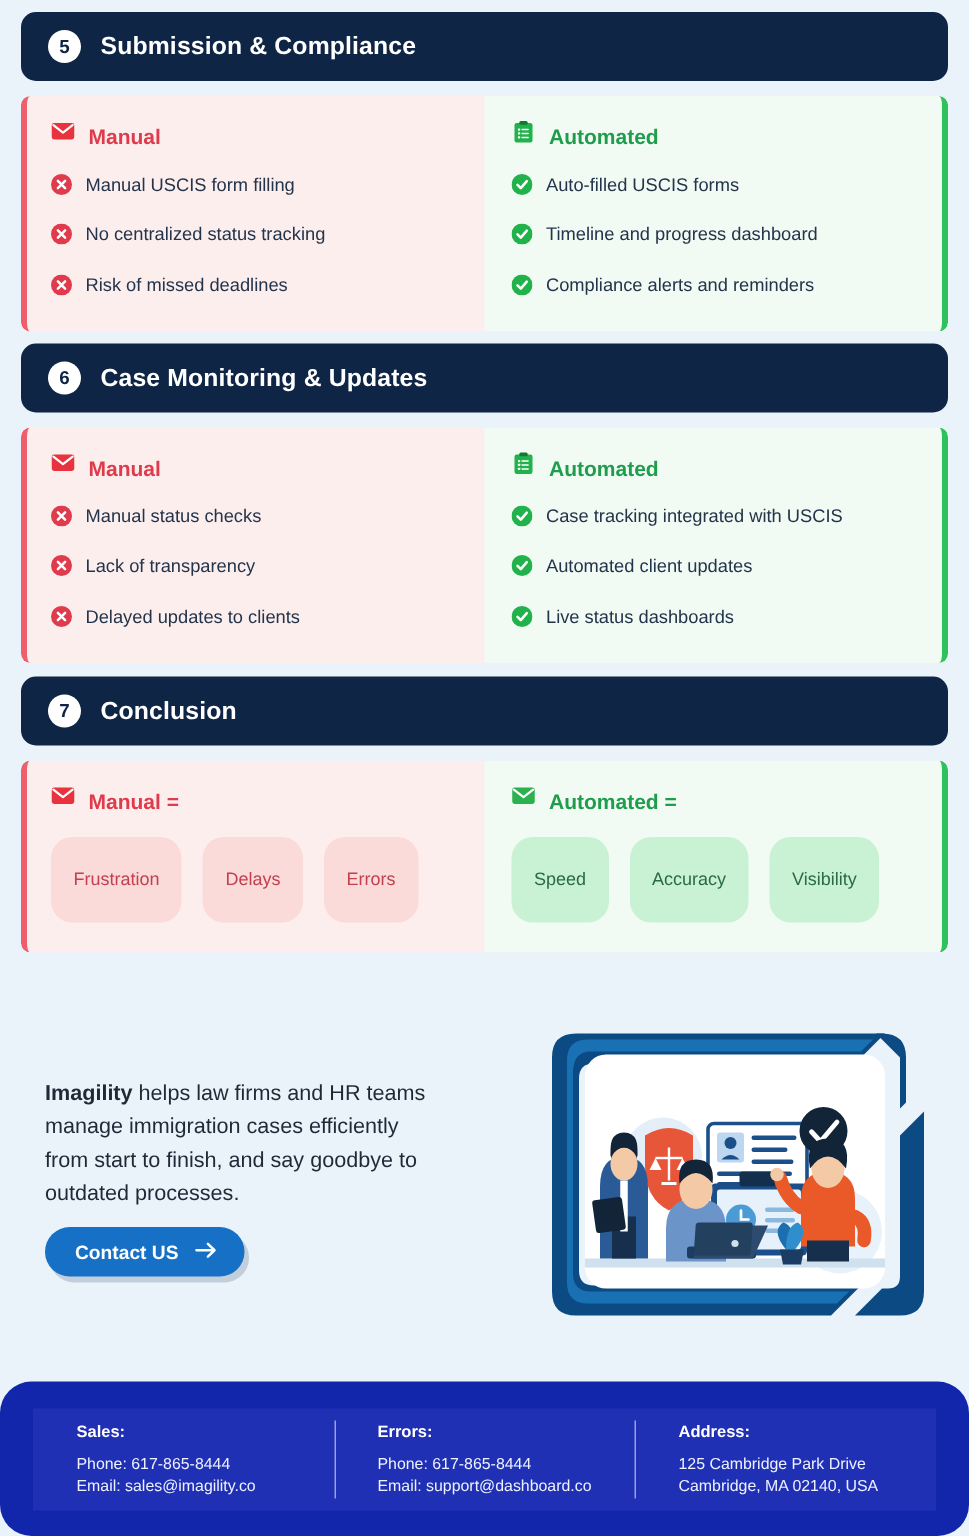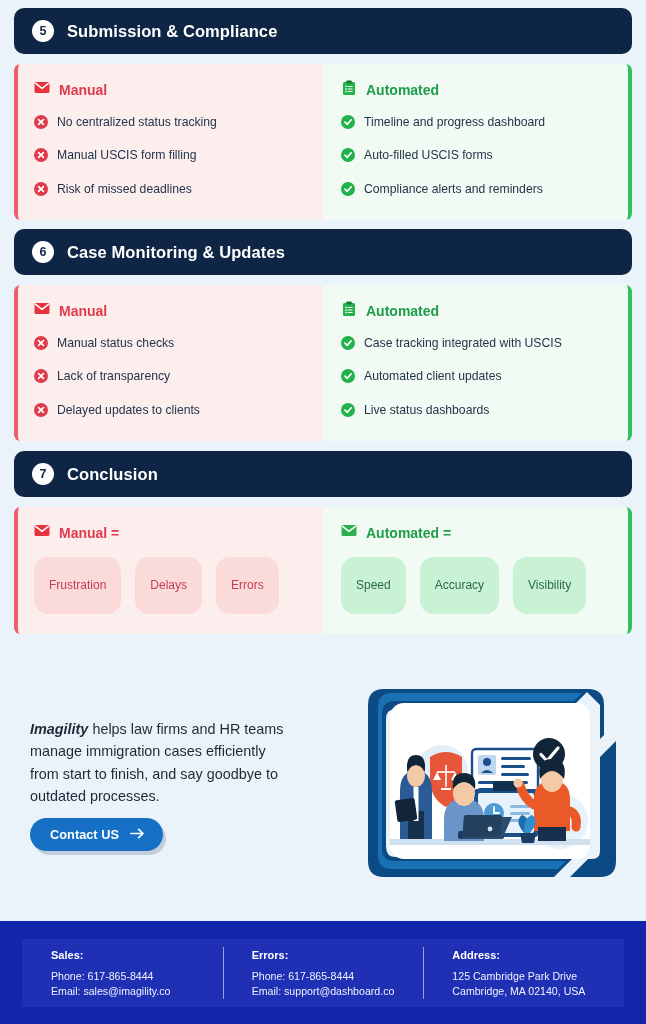--- a/index.html
+++ b/index.html
@@ -124,21 +124,21 @@
     background: #eaf2fa;
   }
   .cta-text {
     position: absolute;
     left: 30px; top: 63px;
     width: 268px;
     font-size: 14.4px;
     line-height: 1.55;
     color: #1f2a37;
   }
-  .cta-text b { font-weight: bold; font-style: italic; }
+  .cta-text b { font-weight: bold; }
   .cta-btn {
     position: absolute;
     left: 30px; top: 163px;
     background: #1671c6;
     color: #ffffff;
     border: none;
     border-radius: 18px;
     padding: 9px 18px 9px 20px;
     font-size: 12.8px;
     font-weight: bold;
@@ -150,20 +150,21 @@
   }
 
   .illus { position: absolute; left: 338px; top: 16px; width: 296px; height: 222px; }
 
   
   .footer {
     position: absolute;
     left: 0; top: 921px;
     width: 646px; height: 103px;
     background: #1226ac;
+    border-radius: 21px;
   }
   .footer-inner {
     position: absolute;
     left: 22px; top: 18px;
     width: 602px; height: 68px;
     background: #1f30b4;
     display: flex;
   }
   .fcol {
     flex: 1 1 33.33%;
@@ -210,28 +211,28 @@
                 </svg>
             </span>
             <span class="label">Manual</span>
           </div>
           <div class="bullets">
             <div class="bullet">
               <span class="ic"><svg class="ic-x" viewBox="0 0 14 14">
                     <circle cx="7" cy="7" r="7" fill="#e03b4c"></circle>
                     <path d="M4.6 4.6 L9.4 9.4 M9.4 4.6 L4.6 9.4" stroke="#fff" stroke-width="1.7" stroke-linecap="round"></path>
                   </svg></span>
-              <span class="txt">No centralized status tracking</span>
+              <span class="txt">Manual USCIS form filling</span>
             </div>
             <div class="bullet">
               <span class="ic"><svg class="ic-x" viewBox="0 0 14 14">
                     <circle cx="7" cy="7" r="7" fill="#e03b4c"></circle>
                     <path d="M4.6 4.6 L9.4 9.4 M9.4 4.6 L4.6 9.4" stroke="#fff" stroke-width="1.7" stroke-linecap="round"></path>
                   </svg></span>
-              <span class="txt">Manual USCIS form filling</span>
+              <span class="txt">No centralized status tracking</span>
             </div>
             <div class="bullet">
               <span class="ic"><svg class="ic-x" viewBox="0 0 14 14">
                     <circle cx="7" cy="7" r="7" fill="#e03b4c"></circle>
                     <path d="M4.6 4.6 L9.4 9.4 M9.4 4.6 L4.6 9.4" stroke="#fff" stroke-width="1.7" stroke-linecap="round"></path>
                   </svg></span>
               <span class="txt">Risk of missed deadlines</span>
             </div>
           </div>
         </div>
@@ -254,28 +255,28 @@
                 </svg>
             </span>
             <span class="label">Automated</span>
           </div>
           <div class="bullets">
             <div class="bullet">
               <span class="ic"><svg class="ic-check" viewBox="0 0 14 14">
                     <circle cx="7" cy="7" r="7" fill="#21b24b"></circle>
                     <path d="M4 7.2 L6.2 9.4 L10.2 4.8" stroke="#fff" stroke-width="1.7" fill="none" stroke-linecap="round" stroke-linejoin="round"></path>
                   </svg></span>
-              <span class="txt">Timeline and progress dashboard</span>
+              <span class="txt">Auto-filled USCIS forms</span>
             </div>
             <div class="bullet">
               <span class="ic"><svg class="ic-check" viewBox="0 0 14 14">
                     <circle cx="7" cy="7" r="7" fill="#21b24b"></circle>
                     <path d="M4 7.2 L6.2 9.4 L10.2 4.8" stroke="#fff" stroke-width="1.7" fill="none" stroke-linecap="round" stroke-linejoin="round"></path>
                   </svg></span>
-              <span class="txt">Auto-filled USCIS forms</span>
+              <span class="txt">Timeline and progress dashboard</span>
             </div>
             <div class="bullet">
               <span class="ic"><svg class="ic-check" viewBox="0 0 14 14">
                     <circle cx="7" cy="7" r="7" fill="#21b24b"></circle>
                     <path d="M4 7.2 L6.2 9.4 L10.2 4.8" stroke="#fff" stroke-width="1.7" fill="none" stroke-linecap="round" stroke-linejoin="round"></path>
                   </svg></span>
               <span class="txt">Compliance alerts and reminders</span>
             </div>
           </div>
         </div>

